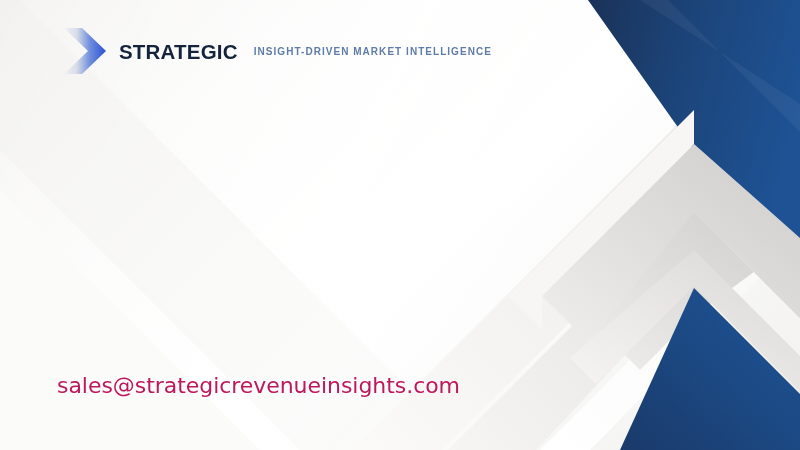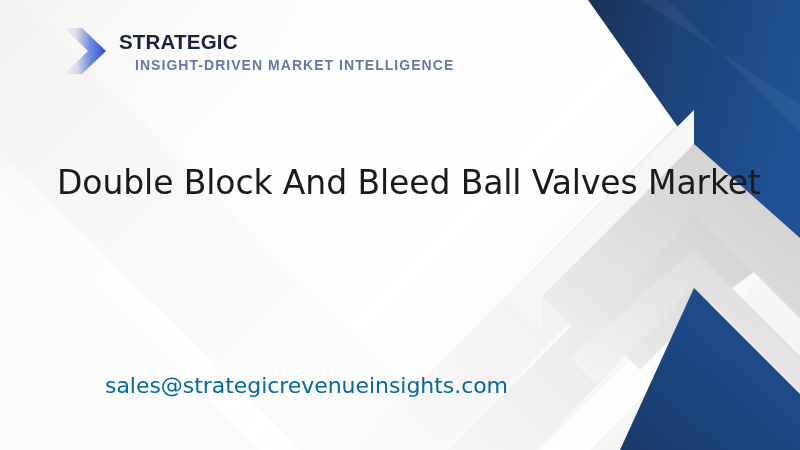--- a/index.html
+++ b/index.html
@@ -56,37 +56,36 @@
   }
   .logo-mark {
     width: 46px;
     height: 50px;
     flex: none;
   }
   .logo-mark svg { display: block; width: 46px; height: 50px; }
 
   .logo-text {
     display: flex;
-    flex-direction: column;
     justify-content: center;
     padding-top: 1px;
   }
   .logo-line {
     font-family: "Liberation Sans", sans-serif;
     font-weight: bold;
     color: #15243c;
     font-size: 20.5px;
     line-height: 21px;
     letter-spacing: 0.2px;
     white-space: nowrap;
   }
   .logo-tagline {
     font-family: "Liberation Sans", sans-serif;
     font-weight: bold;
-    font-size: 14px;
+    font-size: 10px;
     letter-spacing: 1.04px;
     color: #5f7ca8;
     margin-top: 5px;
     white-space: nowrap;
     padding-left: 16px;
   }
 
   
   .title {
     position: absolute;
@@ -103,24 +102,23 @@
 
   
   .email {
     position: absolute;
     left: 57px;
     top: 372px;
     font-family: "DejaVu Sans", sans-serif;
     font-weight: normal;
     font-size: 22px;
     line-height: 28px;
-    color: #0369a1;
+    color: #be185d;
     letter-spacing: -0.05px;
     white-space: nowrap;
-    margin-left: 48px;
   }
 </style>
 </head>
 <body>
 
 <div class="slide">
 
   <div class="bg-base"></div>
   <div class="bg-soft-sheen"></div>
 
@@ -204,17 +202,16 @@
         </defs>
         <path d="M2,2 L20,2 L44,25 L20,48 L2,48 L26,25 Z" fill="url(#chevGrad)"></path>
       </svg>
     </span>
     <span class="logo-text">
       <span class="logo-line">STRATEGIC</span>
       <span class="logo-tagline">INSIGHT-DRIVEN MARKET INTELLIGENCE</span>
     </span>
   </div>
 
-  <div class="title">Double Block And Bleed Ball Valves Market</div>
 
   <div class="email">sales@strategicrevenueinsights.com</div>
 
 </div>
 
 </body></html>

